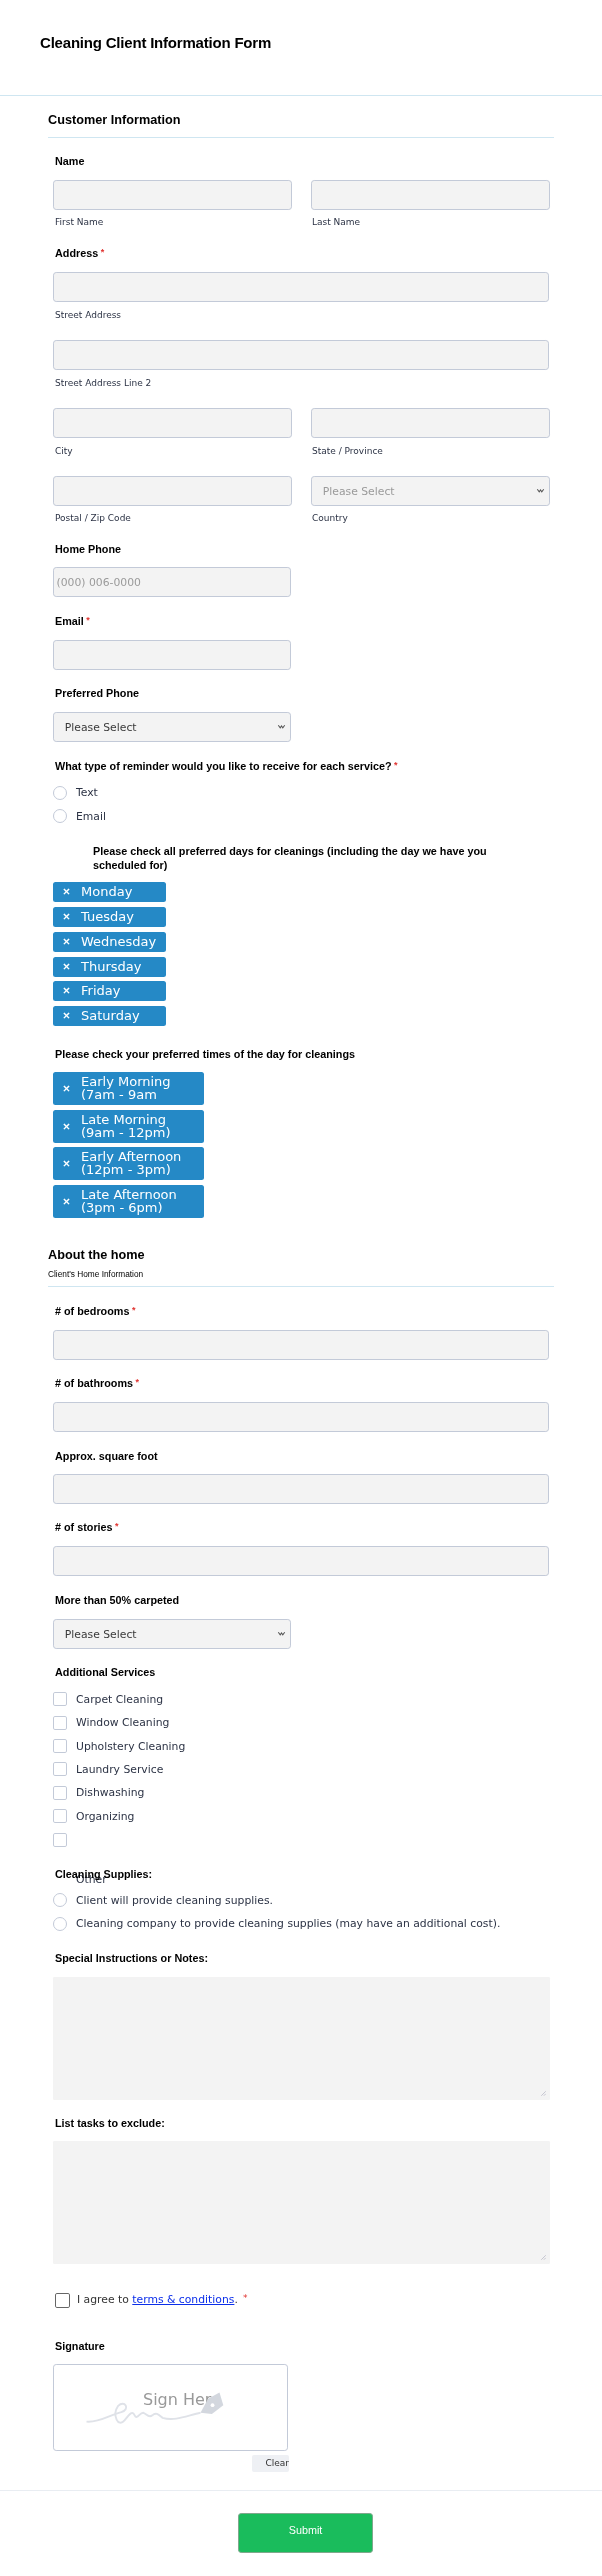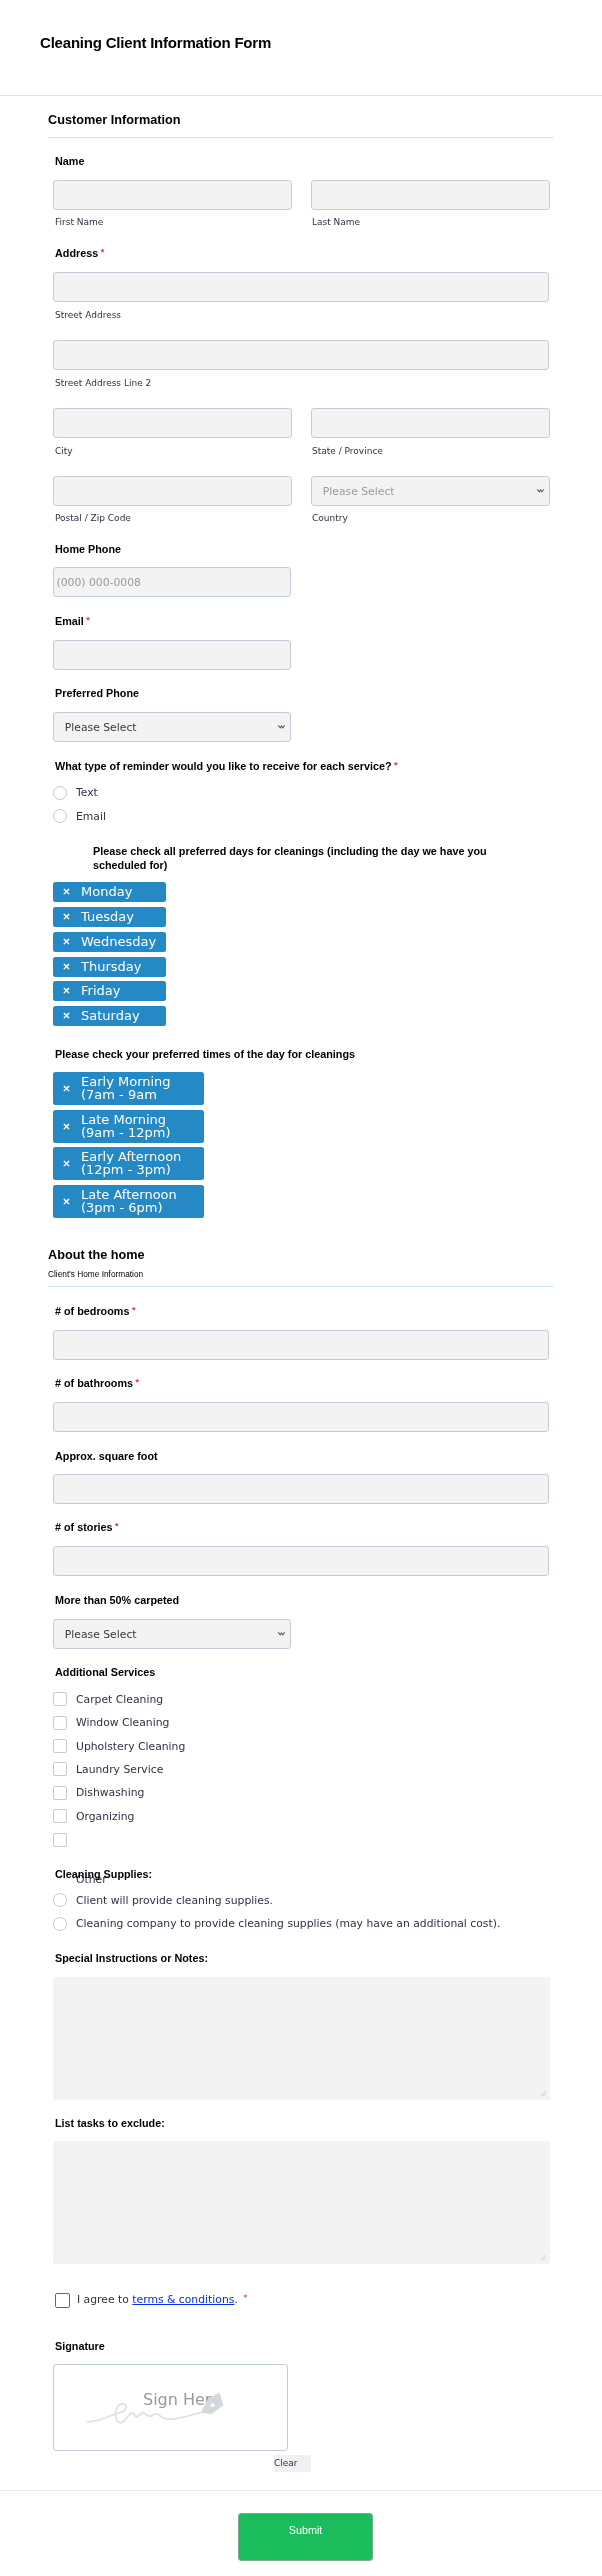--- a/index.html
+++ b/index.html
@@ -20,23 +20,23 @@
   .radio{width:14px;height:14px;border:1px solid #c3cad8;border-radius:50%;box-sizing:border-box;background:#fff;}
   .cbox{width:14px;height:14px;border:1px solid #c3cad8;border-radius:1.9px;box-sizing:border-box;background:#fff;}
   .opt-text{font-size:10.8px;font-family:"DejaVu Sans",sans-serif;color:#2c3345;white-space:nowrap;}
   .chip{left:53px;background:#2589c6;border-radius:2.5px;color:#fff;box-sizing:border-box;}
   .chip .x{position:absolute;left:9.5px;font-size:9.5px;font-weight:bold;color:#fff;}
   .chip .ctext{position:absolute;left:28px;font-size:13px;font-family:"DejaVu Sans",sans-serif;line-height:12.7px;}
   .textarea{left:53px;width:497px;height:123px;background:#f3f3f3;border-radius:1.3px;}
   .grip{position:absolute;right:3.8px;bottom:3.8px;width:6.4px;height:6.4px;}
   a.link{color:#0b2eea;text-decoration:underline;text-align:center;}
   .sigbox{left:53px;top:2364px;width:235px;height:87px;border:0.6px solid #c3cad8;border-radius:3.2px;box-sizing:border-box;background:#fff;}
-  .clear-btn{left:252px;top:2455px;width:37px;height:17px;background:#eef0f4;border-radius:2px;font-size:9px;color:#333;text-align:left;line-height:17px;font-family:"DejaVu Sans",sans-serif;margin-left:22px;}
+  .clear-btn{left:252px;top:2455px;width:37px;height:17px;background:#eef0f4;border-radius:2px;font-size:9px;color:#333;text-align:right;line-height:17px;font-family:"DejaVu Sans",sans-serif;}
   .footer-divider{left:0;top:2490px;width:603px;height:1.3px;background:#e9edf2;}
-  .submit{left:238px;top:2513px;width:135px;height:48px;background:#1abc5c;border-radius:3.2px;color:#fff;font-size:10.8px;text-align:center;line-height:32px;border:0.6px solid #7fa88d;box-sizing:border-box;}
+  .submit{left:238px;top:2513px;width:135px;height:40px;background:#1abc5c;border-radius:3.2px;color:#fff;font-size:10.8px;text-align:center;line-height:32px;border:0.6px solid #7fa88d;box-sizing:border-box;}
 </style>
 </head>
 <body>
 
 <div class="abs title">Cleaning Client Information Form</div>
 <div class="abs hdr-divider"></div>
 
 <div class="abs section-title" style="top:113px;">Customer Information</div>
 <div class="abs sec-divider" style="top:137px;"></div>
 
@@ -60,21 +60,21 @@
   <span class="select-text" style="color:#9a9a9a;">Please Select</span>
   <svg class="chev" viewBox="0 0 14 14">
       <path d="M2 5 L5 9 L7 6 L9 9 L12 5" stroke="#555" stroke-width="1.6" fill="none"></path>
     </svg>
 </div>
 <div class="abs sublabel" style="left:55px;top:513px;">Postal / Zip Code</div>
 <div class="abs sublabel" style="left:312px;top:513px;">Country</div>
 
 <div class="abs label" style="top:543px;"><span>Home Phone</span></div>
 <div class="abs input" style="left:53px;top:567px;width:238px;">
-  <span class="placeholder">(000) 000-0008</span>
+  <span class="placeholder">(000) 006-0000</span>
 </div>
 
 <div class="abs label" style="top:615px;"><span>Email</span><span class="req">*</span></div>
 <div class="abs input" style="left:53px;top:640px;width:238px;"></div>
 
 <div class="abs label" style="top:687px;"><span>Preferred Phone</span></div>
 <div class="abs input" style="left:53px;top:712px;width:238px;">
   <span class="select-text" style="color:#3a3a3a;">Please Select</span>
   <svg class="chev" viewBox="0 0 14 14">
       <path d="M2 5 L5 9 L7 6 L9 9 L12 5" stroke="#555" stroke-width="1.6" fill="none"></path>

